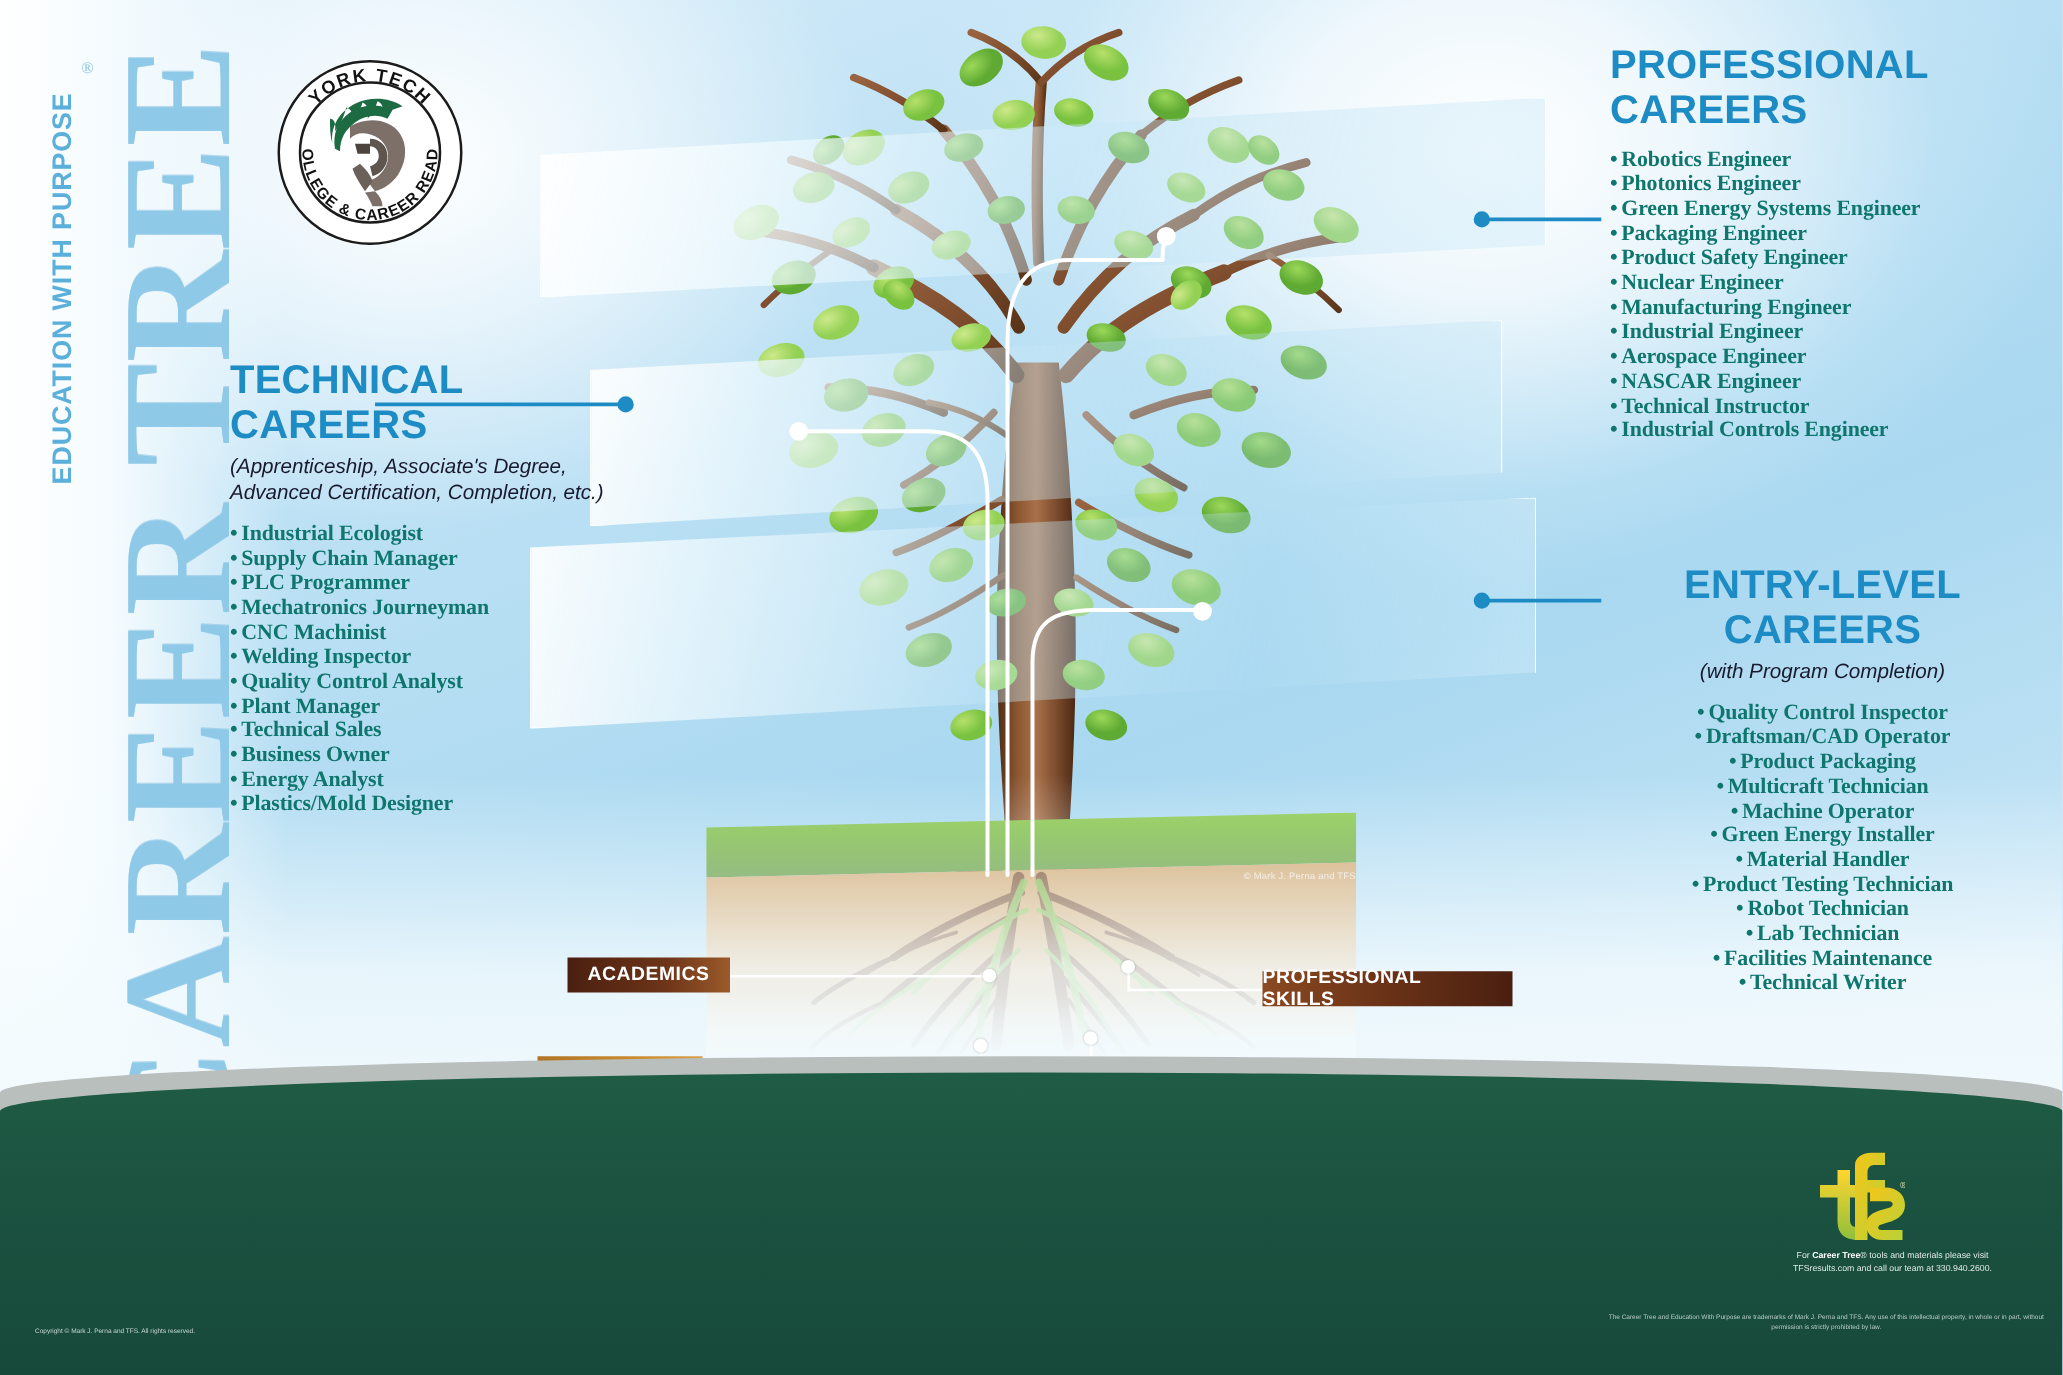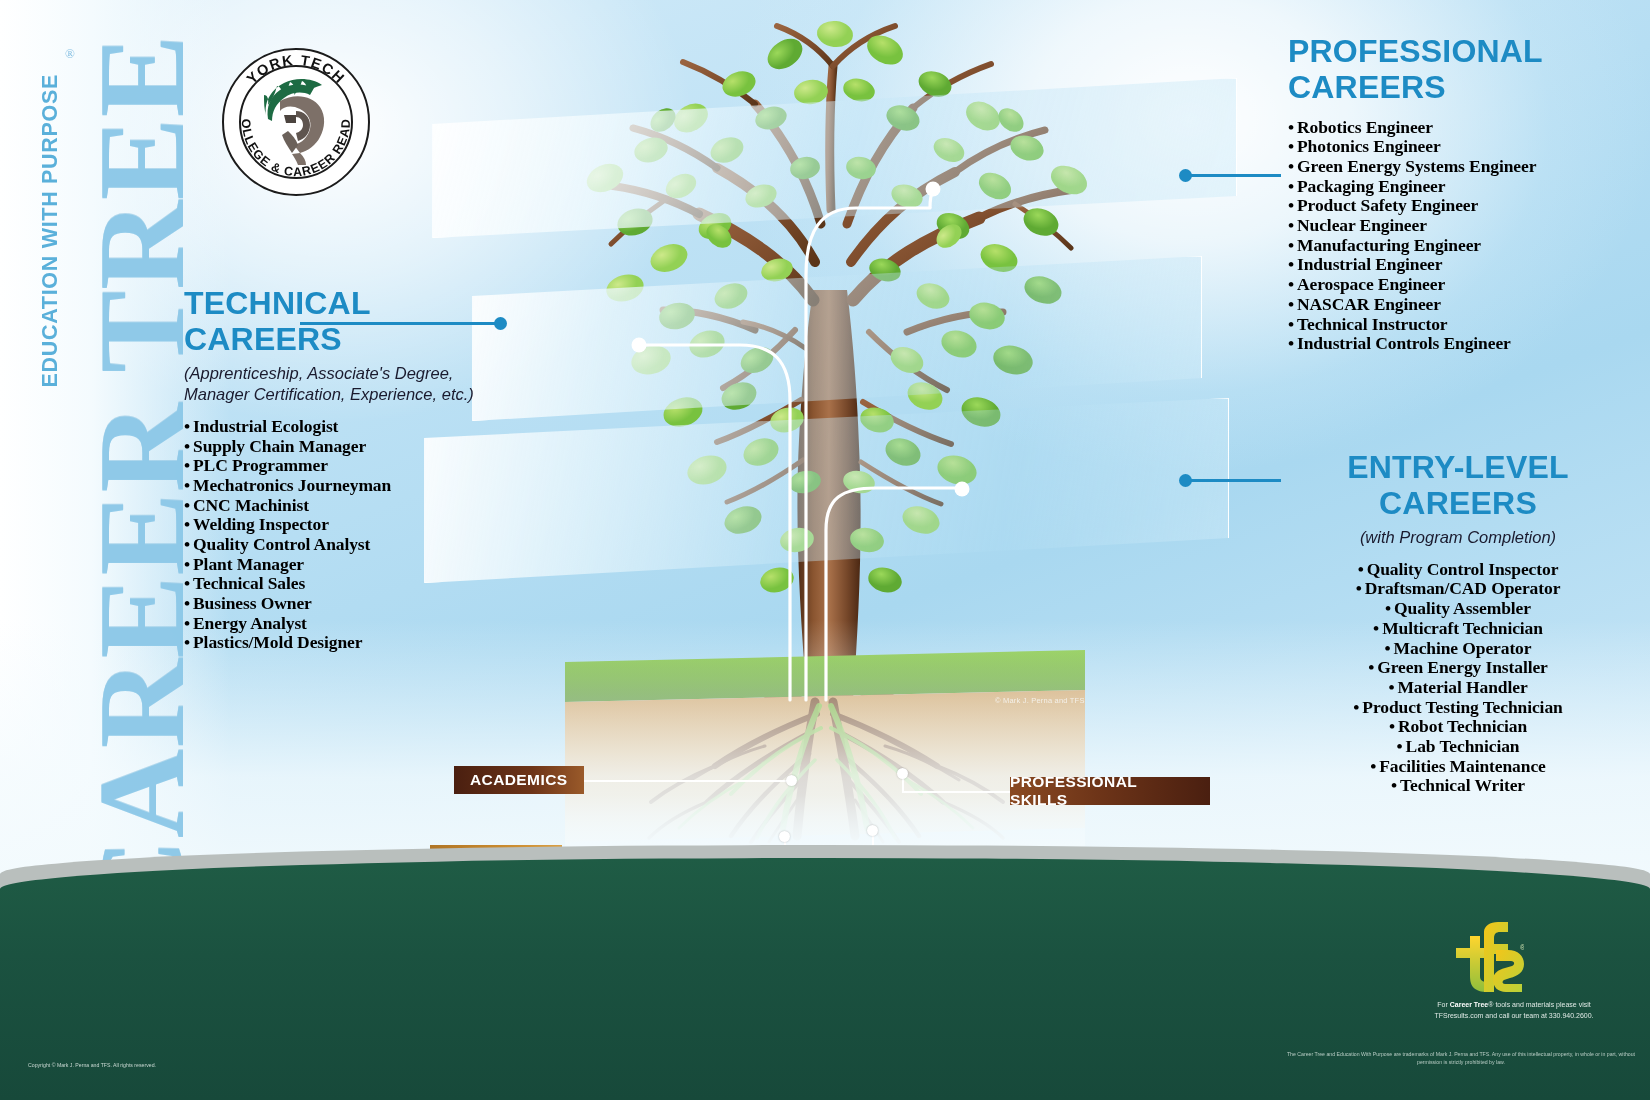--- a/index.html
+++ b/index.html
@@ -114,21 +114,21 @@
     font-size:32px; font-weight:700; line-height:1.12;
     color:#1d8bc4; letter-spacing:0.2px;
   }
   .panel .sub {
     font-size:16.5px; font-style:italic; color:#1a1a2e;
     line-height:1.28; margin-top:5px; font-weight:400;
   }
   .panel ul { list-style:none; margin-top:12px; }
   .panel li {
     font-family:"Liberation Serif", serif;
-    font-size:17.5px; font-weight:700; color:#000000;
+    font-size:17.5px; font-weight:700; color:#0f766e;
     line-height:1.125; letter-spacing:-0.1px;
     white-space:nowrap;
   }
   .panel li .bt { margin-right:3px; }
 
   #panel-tech  { left:168px; top:286px; width:330px;margin-left:16px; }
   #panel-prof  { left:1288px; top:34px; width:340px; }
   #panel-entry { left:1288px; top:450px; width:340px;text-align:center; }
 
   
@@ -465,21 +465,21 @@
     </svg>
   </div>
 
   <div class="panel" id="panel-tech">
     <h2>
       <span>TECHNICAL</span><br>
       <span>CAREERS</span>
     </h2>
     <div class="sub">
       <span>(Apprenticeship, Associate's Degree,</span><br>
-      <span>Manager Certification, Experience, etc.)</span>
+      <span>Advanced Certification, Completion, etc.)</span>
     </div>
     <ul>
         <li><span class="bt">•</span><span>Industrial Ecologist</span></li>
         <li><span class="bt">•</span><span>Supply Chain Manager</span></li>
         <li><span class="bt">•</span><span>PLC Programmer</span></li>
         <li><span class="bt">•</span><span>Mechatronics Journeyman</span></li>
         <li><span class="bt">•</span><span>CNC Machinist</span></li>
         <li><span class="bt">•</span><span>Welding Inspector</span></li>
         <li><span class="bt">•</span><span>Quality Control Analyst</span></li>
         <li><span class="bt">•</span><span>Plant Manager</span></li>
@@ -515,21 +515,21 @@
     <h2>
       <span>ENTRY-LEVEL</span><br>
       <span>CAREERS</span>
     </h2>
     <div class="sub">
       <span>(with Program Completion)</span>
     </div>
     <ul>
         <li><span class="bt">•</span><span>Quality Control Inspector</span></li>
         <li><span class="bt">•</span><span>Draftsman/CAD Operator</span></li>
-        <li><span class="bt">•</span><span>Quality Assembler</span></li>
+        <li><span class="bt">•</span><span>Product Packaging</span></li>
         <li><span class="bt">•</span><span>Multicraft Technician</span></li>
         <li><span class="bt">•</span><span>Machine Operator</span></li>
         <li><span class="bt">•</span><span>Green Energy Installer</span></li>
         <li><span class="bt">•</span><span>Material Handler</span></li>
         <li><span class="bt">•</span><span>Product Testing Technician</span></li>
         <li><span class="bt">•</span><span>Robot Technician</span></li>
         <li><span class="bt">•</span><span>Lab Technician</span></li>
         <li><span class="bt">•</span><span>Facilities Maintenance</span></li>
         <li><span class="bt">•</span><span>Technical Writer</span></li>
       </ul>

